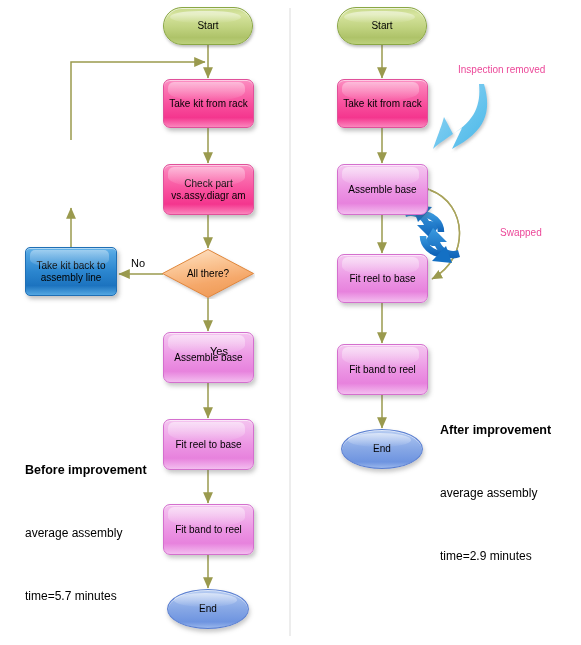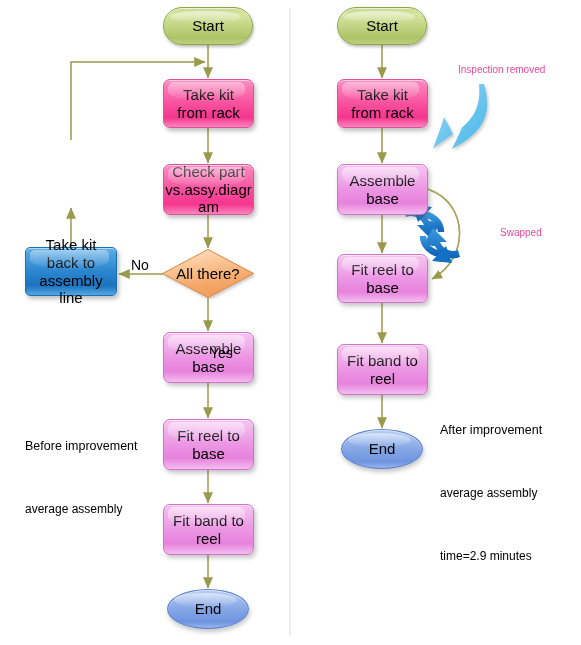--- a/index.html
+++ b/index.html
@@ -23,21 +23,21 @@
     width: 581px;
     height: 645px;
   }
   .node {
     position: absolute;
     display: flex;
     align-items: center;
     justify-content: center;
     text-align: center;
     box-sizing: border-box;
-    font-size: 15px;
+    font-size: 10px;
     color: #000000;
     line-height: 1.18;
     z-index: 3;
   }
   .node span {
     display: block;
     padding: 0 5px;
     width: 100%;
   }
 
@@ -181,36 +181,36 @@
     z-index: 0;
   }
   .shape-diamond span {
     position: relative;
     z-index: 1;
   }
 
   
   .edge-label {
     position: absolute;
-    font-size: 14px;
+    font-size: 11px;
     color: #000000;
     z-index: 4;
     white-space: nowrap;
   }
 
   
   .annot {
     position: absolute;
     font-size: 12px;
     color: #000000;
     z-index: 4;
     line-height: 1.28;
   }
   .annot .annot-title {
-    font-weight: normal;
+    font-weight: bold;
     font-size: 12.5px;
     display: block;
   }
   .annot .annot-line {
     display: block;
     margin-top: 48px;
   }
   .callout-text {
     position: absolute;
     font-size: 10px;
@@ -357,23 +357,24 @@
     <span>Fit band to reel</span>
   </div>
 
   <div class="node shape-ellipse" style="left:167px; top:589px; width:82px; height:40px;">
     <span>End</span>
   </div>
 
   <div class="edge-label" style="left:131px; top:257px;">No</div>
   <div class="edge-label" style="left:210px; top:300px;margin-top:45px;">Yes</div>
 
-  <div class="annot" style="left:25px; top:438px; width:148px;">
+  <div class="annot" style="left:25px; top:462px; width:148px;">
     <span class="annot-title">Before improvement</span>
     <span class="annot-line">average assembly</span>
+    <span class="annot-line">time=5.7 minutes</span>
   </div>
 
   <div class="node shape-start" style="left:337px; top:7px; width:90px; height:38px;">
     <span>Start</span>
   </div>
 
   <div class="node shape-proc-hot" style="left:337px; top:79px; width:91px; height:49px;">
     <span>Take kit from rack</span>
   </div>
 

